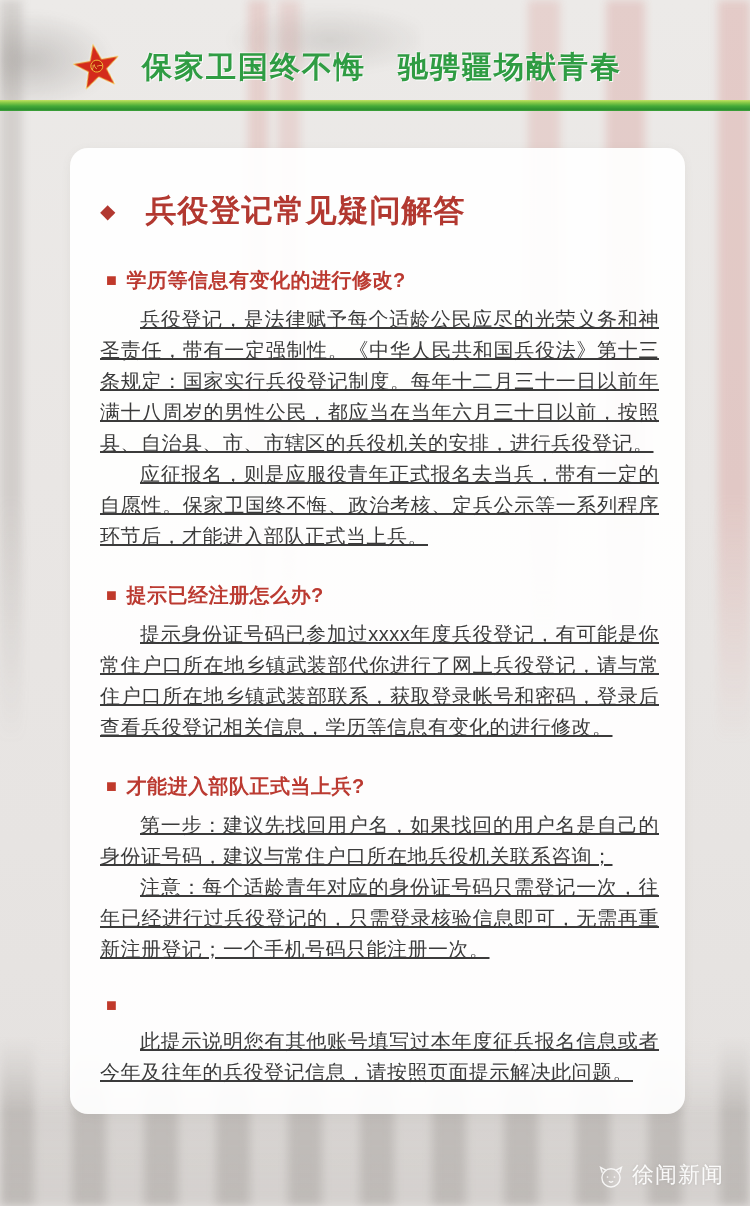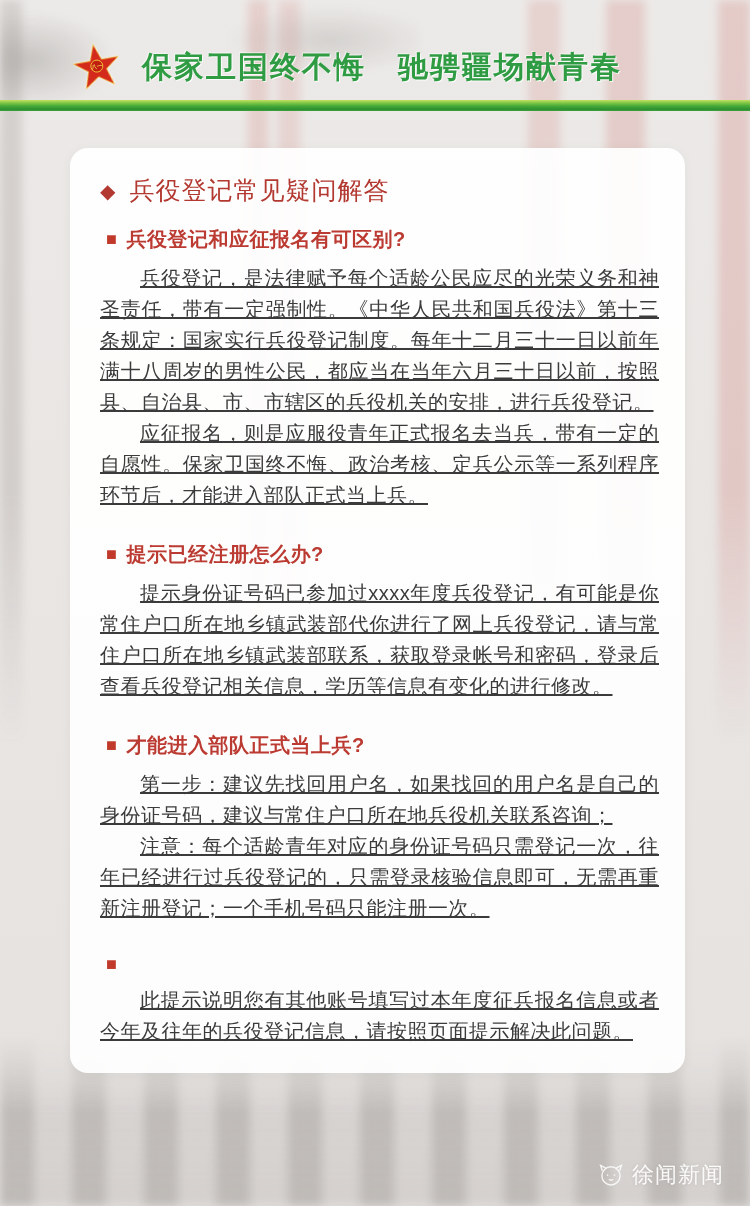--- a/index.html
+++ b/index.html
@@ -68,39 +68,39 @@
     border-radius:18px;
     padding:26px 26px 26px 30px;box-sizing:border-box;
     box-shadow:0 2px 10px rgba(120,110,105,0.08);
   }
   .card-title{
     display:flex;align-items:center;gap:14px;
     margin:0 0 20px 0;
   }
   .diamond{font-size:20px;color:var(--red,#b23830);line-height:1;}
   .card-title h1{
-    margin:0;font-size:25px;font-weight:normal;color:var(--red,#b23830);
+    margin:16px;font-size:31px;font-weight:bold;color:var(--red,#b23830);
     letter-spacing:1px;
   }
   .sec h2{
     margin:31px 0 12px 6px;font-size:20px;font-weight:bold;
     color:var(--red2,#bb3a31);letter-spacing:0.5px;line-height:24px;
     display:flex;align-items:center;gap:9px;
   }
   .sec:first-of-type h2{margin-top:0;}
   .sq{font-size:18px;color:#c0392b;line-height:1;}
   .sec p{
     margin:0;font-size:20px;line-height:31px;color:#3b3b3b;
     text-indent:2em;text-align:justify;letter-spacing:0.5px;text-decoration:underline;
   }
 
   
   .watermark{
     position:absolute;right:26px;bottom:16px;
-    display:flex;align-items:center;gap:8px;
+    display:flex;align-items:flex-end;gap:8px;
     color:rgba(255,255,255,0.92);
     text-shadow:0 0 3px rgba(150,145,140,0.35);
     font-size:22px;letter-spacing:1px;
   }
   .wm-icon{width:26px;height:26px;opacity:0.92;}
 </style>
 </head>
 <body>
 
 <div class="page">
@@ -125,21 +125,21 @@
   <main class="card">
 
     <div class="card-title">
       <span class="diamond">◆</span>
       <h1>兵役登记常见疑问解答</h1>
     </div>
 
     <section class="sec">
       <h2>
         <span class="sq">■</span>
-        <span>兵役登记和应征报名有可区别?</span>
+        <span>学历等信息有变化的进行修改?</span>
       </h2>
       <p>兵役登记，是法律赋予每个适龄公民应尽的光荣义务和神圣责任，带有一定强制性。《中华人民共和国兵役法》第十三条规定：国家实行兵役登记制度。每年十二月三十一日以前年满十八周岁的男性公民，都应当在当年六月三十日以前，按照县、自治县、市、市辖区的兵役机关的安排，进行兵役登记。</p>
       <p>应征报名，则是应服役青年正式报名去当兵，带有一定的自愿性。保家卫国终不悔、政治考核、定兵公示等一系列程序环节后，才能进入部队正式当上兵。</p>
     </section>
 
     <section class="sec">
       <h2>
         <span class="sq">■</span>
         <span>提示已经注册怎么办?</span>
       </h2>

